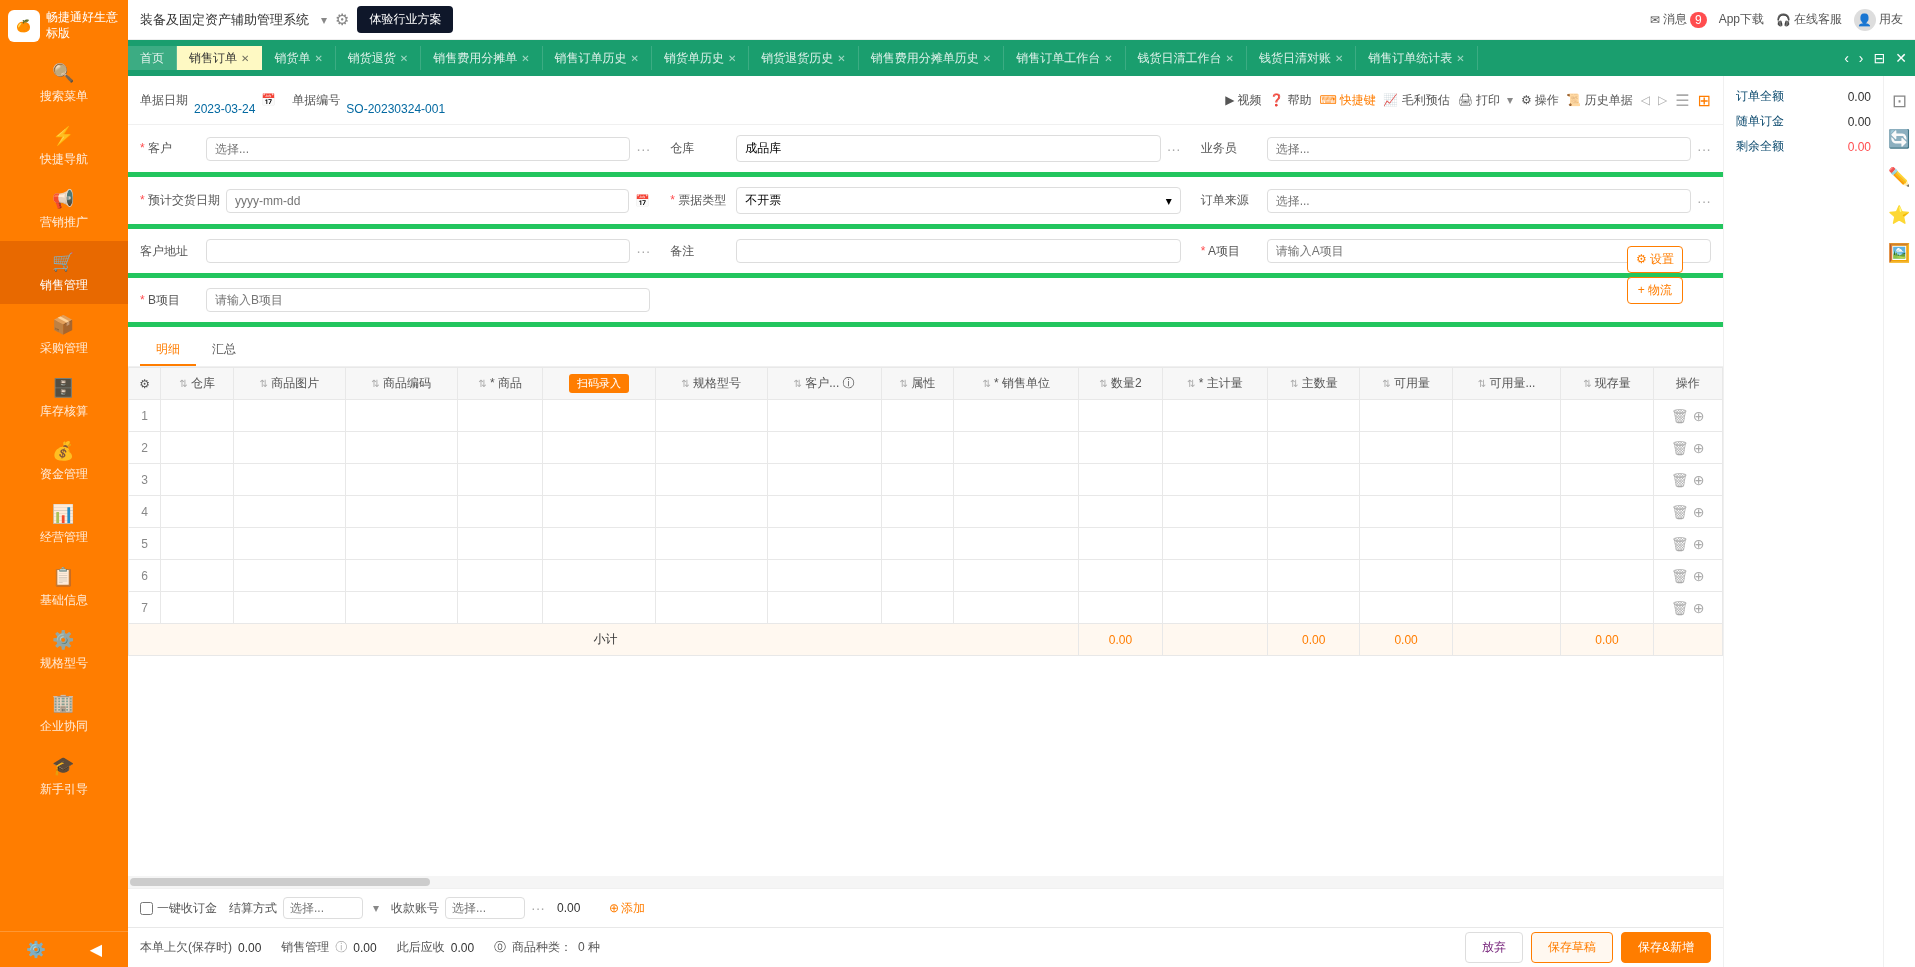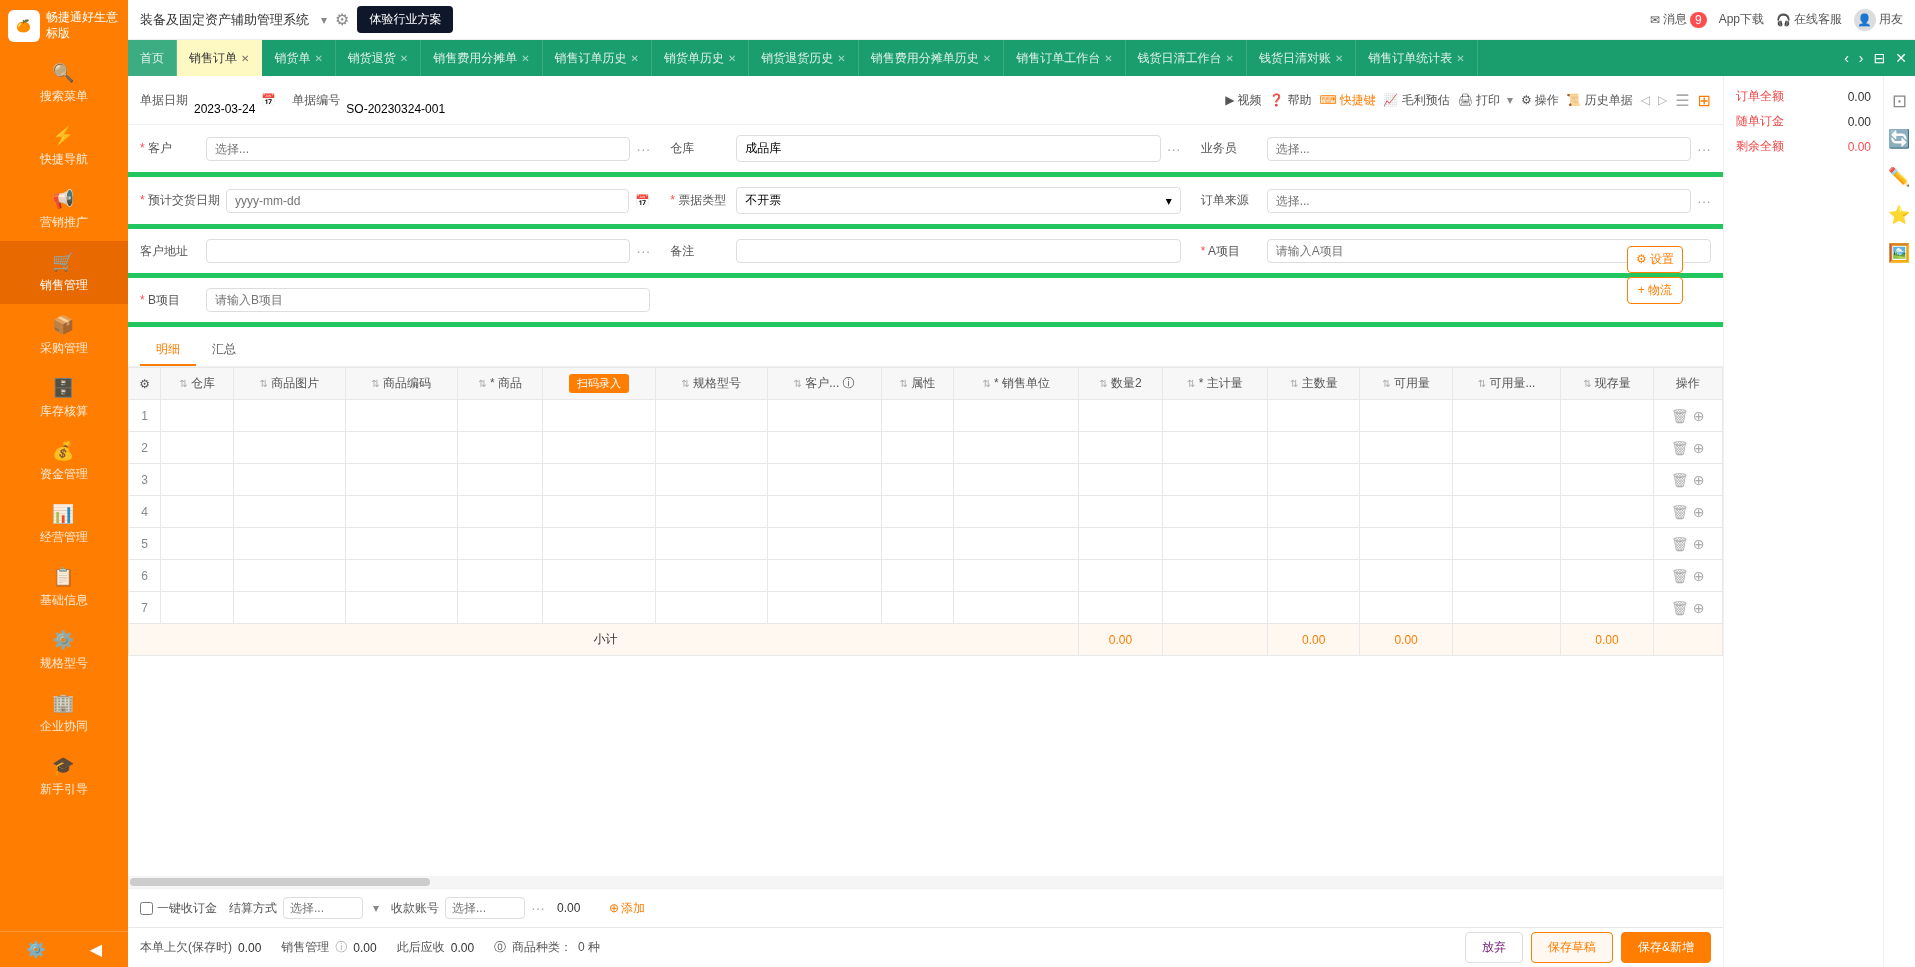--- a/index.html
+++ b/index.html
@@ -92,21 +92,21 @@
     #tabs {
       background: #1a9e6e;
       display: flex;
       align-items: center;
       overflow: hidden;
       flex-shrink: 0;
       height: 36px;
     }
     .tab {
       padding: 0 12px;
-      height: 36px;
+      height: 24px;
       display: flex;
       align-items: center;
       color: rgba(255,255,255,0.85);
       cursor: pointer;
       white-space: nowrap;
       font-size: 12px;
       border-right: 1px solid rgba(255,255,255,0.15);
       gap: 4px;
     }
     .tab.active { background: #fef9c3; color: #333; }
@@ -135,21 +135,21 @@
     .form-header {
       padding: 8px 12px;
       display: flex;
       align-items: center;
       gap: 16px;
       border-bottom: 1px solid #f0f0f0;
       flex-shrink: 0;
     }
     .form-header .field-group { display: flex; align-items: center; gap: 6px; }
     .form-header label { color: #555; white-space: nowrap; }
-    .form-header .field-value { color: #000000; font-weight: 500; margin-top: 18px; }
+    .form-header .field-value { color: #0369a1; font-weight: 500; margin-top: 18px; }
     .form-header .actions { margin-left: auto; display: flex; align-items: center; gap: 8px; }
     .form-header .action-btn { color: #555; cursor: pointer; font-size: 12px; display: flex; align-items: center; gap: 3px; }
     .form-header .action-btn.orange { color: #ff7d00; }
 
     
     .form-fields {
       padding: 10px 12px;
       display: grid;
       grid-template-columns: 1fr 1fr 1fr;
       gap: 10px 20px;
@@ -286,21 +286,21 @@
       width: 160px;
       background: white;
       border-left: 1px solid #f0f0f0;
       padding: 12px;
       display: flex;
       flex-direction: column;
       gap: 8px;
       flex-shrink: 0;
     }
     .summary-row { display: flex; justify-content: space-between; align-items: center; }
-    .summary-label { color: #ef4444; }
+    .summary-label { color: #0c4a6e; }
     .summary-value { color: #333; font-weight: 500; }
 
     
     #footer {
       height: 40px;
       background: white;
       border-top: 1px solid #e8e8e8;
       display: flex;
       align-items: center;
       padding: 0 12px;

